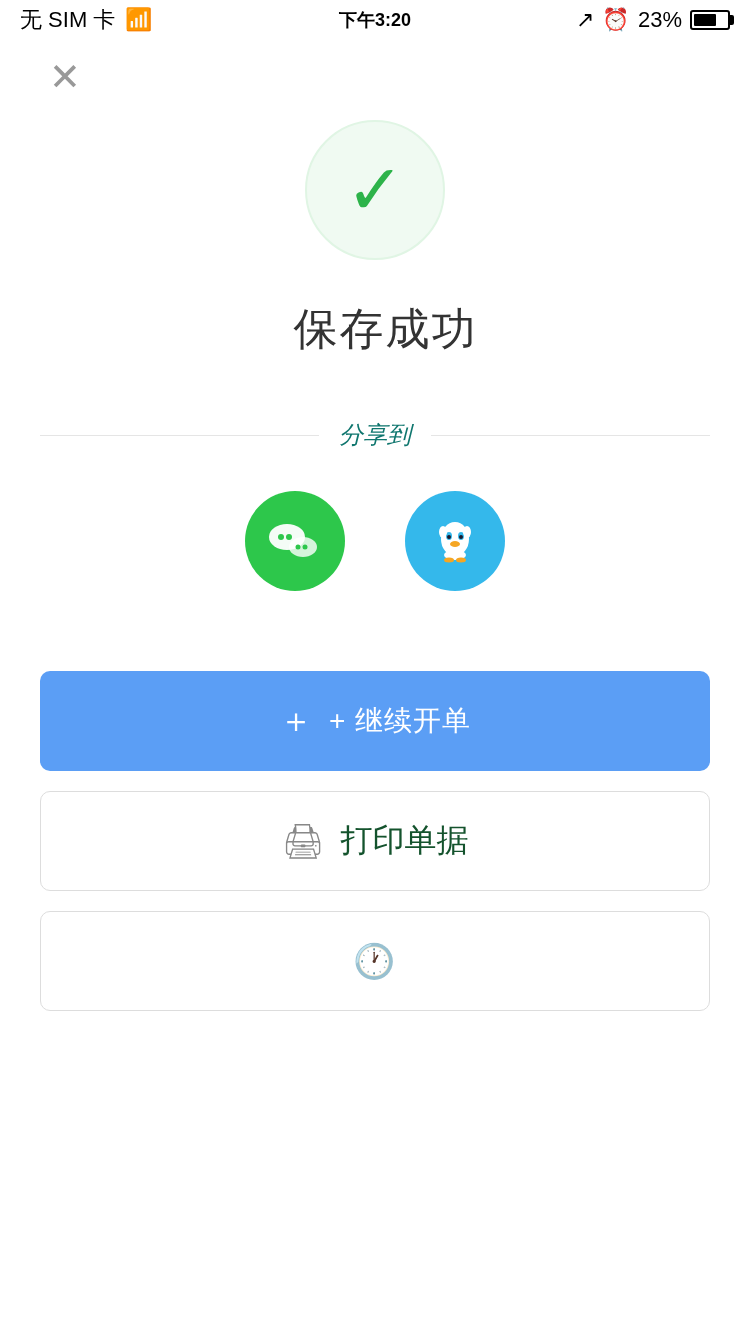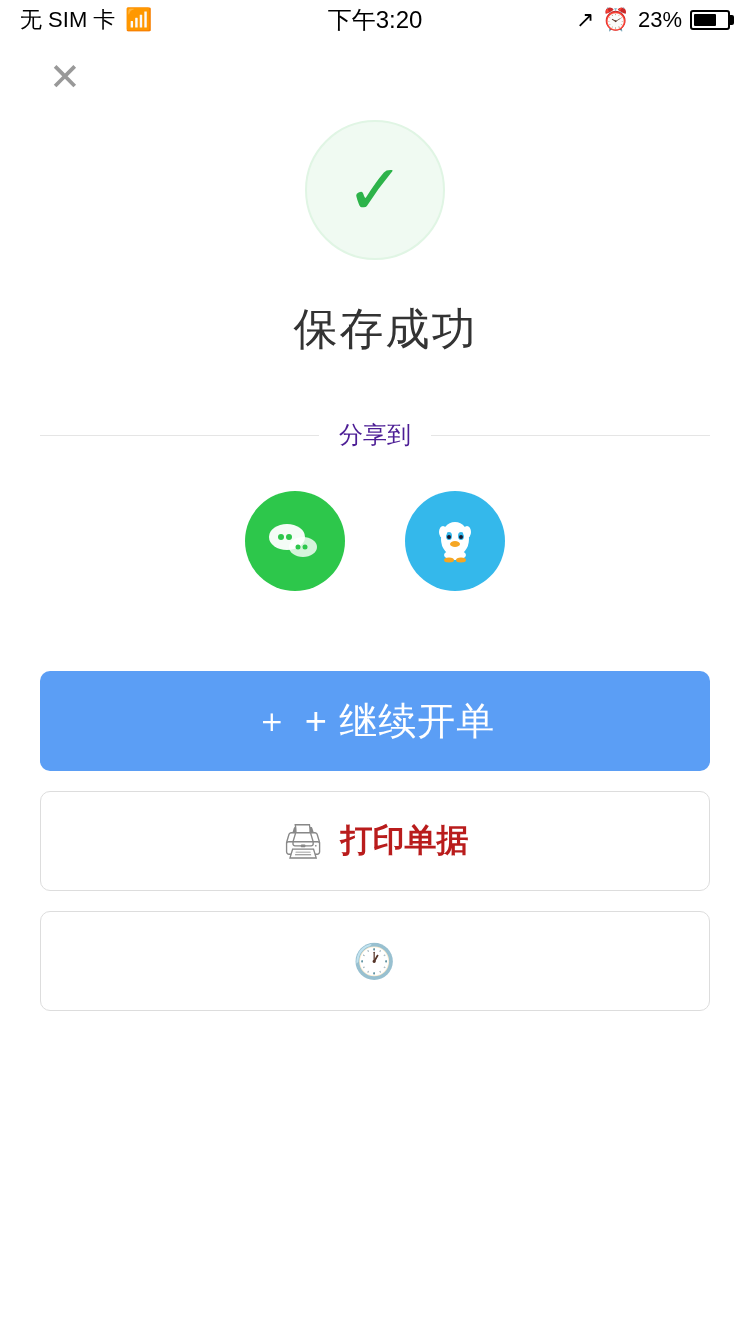--- a/index.html
+++ b/index.html
@@ -25,22 +25,22 @@
       color: #000;
       font-weight: 500;
     }
     .status-left {
       display: flex;
       align-items: center;
       gap: 10px;
       font-size: 22px;
     }
     .status-center {
-      font-size: 24px;
-      font-weight: 400;
+      font-size: 18px;
+      font-weight: 700;
       position: absolute;
       left: 50%;
       transform: translateX(-50%);
       text-align: center;
     }
     .status-right {
       display: flex;
       align-items: center;
       gap: 8px;
       font-size: 22px;
@@ -147,22 +147,23 @@
       align-items: center;
       margin-bottom: 40px;
     }
     .divider-line {
       flex: 1;
       height: 1px;
       background: #e5e5e5;
     }
     .share-label {
       font-size: 24px;
-      color: #4c1d95;
+      color: #0f766e;
       padding: 0 20px;
+      font-style: italic;
     }
 
     .share-icons {
       display: flex;
       justify-content: center;
       gap: 60px;
     }
 
     .share-btn {
       width: 100px;
@@ -222,22 +223,21 @@
       color: #666;
     }
     .btn-icon {
       font-size: 34px;
       color: inherit;
     }
     .btn-icon-secondary {
       color: #888;
     }
     .btn-label-secondary {
-      color: #b91c1c;
-      font-weight: bold;
+      color: #14532d;
     }
   </style>
 </head>
 <body>
 
 <div class="status-bar">
   <div class="status-left">
     <span>无 SIM 卡</span>
     <span class="wifi-icon">📶</span>
   </div>
@@ -307,21 +307,21 @@
           <ellipse cx="32" cy="45" rx="5" ry="2.5" fill="#f5a623"></ellipse>
         </svg>
       </div>
     </div>
   </div>
 
   <div class="action-buttons">
 
     <div class="action-btn action-btn-primary">
       <span class="btn-icon">＋</span>
-      <span style="font-size:38px; letter-spacing:1px;">+ 继续开单</span>
+      <span style="font-size:28px; letter-spacing:1px;">+ 继续开单</span>
     </div>
 
     <div class="action-btn action-btn-secondary">
       <span class="btn-icon btn-icon-secondary">🖨</span>
       <span class="btn-label-secondary">打印单据</span>
     </div>
 
     <div class="action-btn action-btn-secondary">
       <span class="btn-icon btn-icon-secondary">🕐</span>
     </div>

